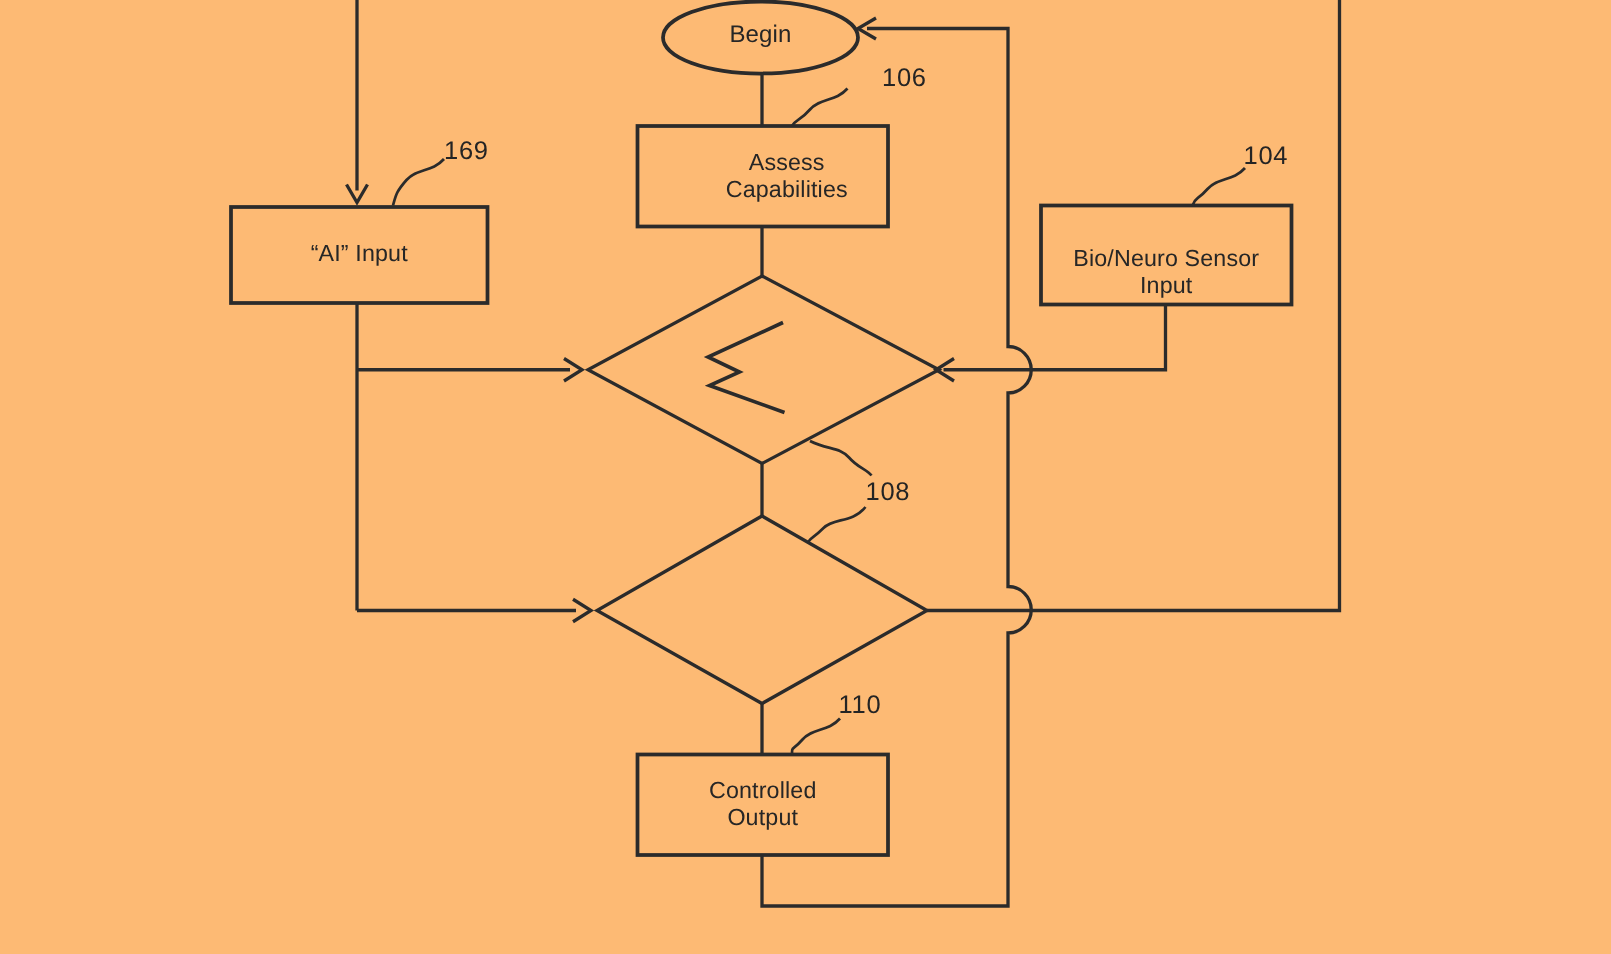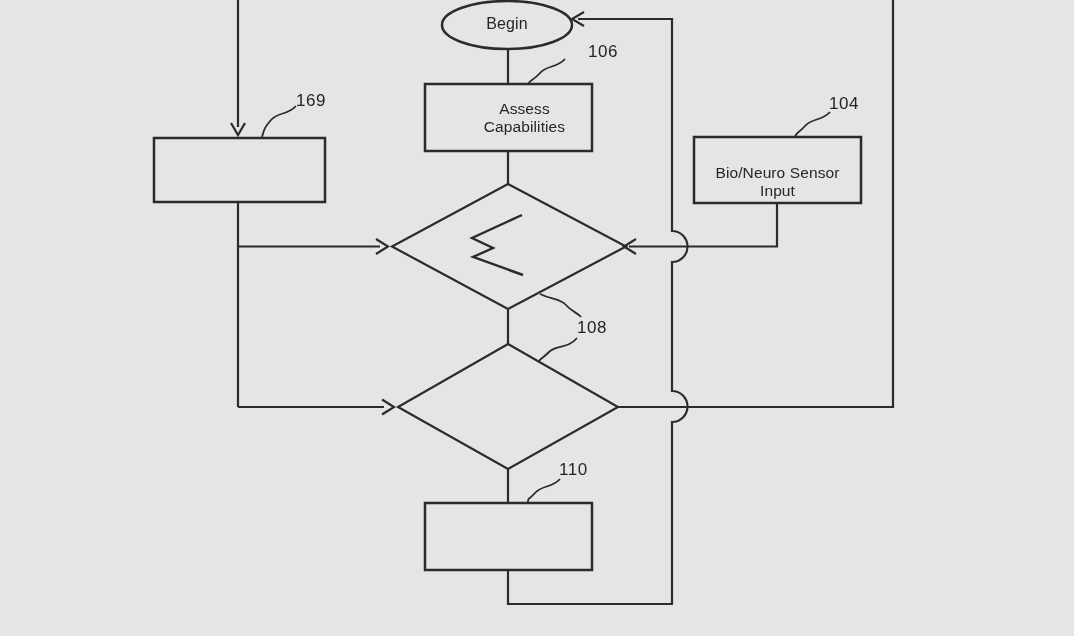--- a/index.html
+++ b/index.html
@@ -4,21 +4,21 @@
 <style>
   html, body { margin: 0; padding: 0; }
   body {
     font-family: "Liberation Sans", "DejaVu Sans", sans-serif;
     background: #ffffff;
   }
   .stage {
     position: relative;
     width: 1074px;
     height: 636px;
-    background: #e5e5e5;
+    background: #fdba74;
     overflow: hidden;
   }
   .stage svg { position: absolute; left: 0; top: 0; }
   .node-label {
     position: absolute;
     display: flex;
     align-items: center;
     justify-content: center;
     text-align: center;
     white-space: pre-line;
@@ -90,25 +90,28 @@
         <path d="M560 479 C 552 488, 542 485, 535 493 S 528 497, 528 503"></path>
       </g>
     </g>
   </svg>
 
   <div class="node-label" style="left:443px; top:8px; width:128px; height:32px; font-size:16px;">Begin</div>
 
   <div class="node-label" style="left:425px; top:84px; width:199px; height:67px;">Assess
 Capabilities</div>
 
+  <div class="node-label" style="left:154px; top:138px; width:171px; height:64px;">“AI” Input</div>
 
   <div class="node-label" style="left:694px; top:137px; width:167px; height:66px;margin-top:12px;">Bio/Neuro Sensor
 Input</div>
 
 
+  <div class="node-label" style="left:425px; top:503px; width:167px; height:67px;">Controlled
+Output</div>
 
   <div class="ref-label" style="left:296px; top:91px;">169</div>
   <div class="ref-label" style="left:588px; top:42px;">106</div>
   <div class="ref-label" style="left:829px; top:94px;">104</div>
   <div class="ref-label" style="left:577px; top:318px;">108</div>
   <div class="ref-label" style="left:559px; top:460px;">110</div>
 
 </div>
 
 </body></html>

